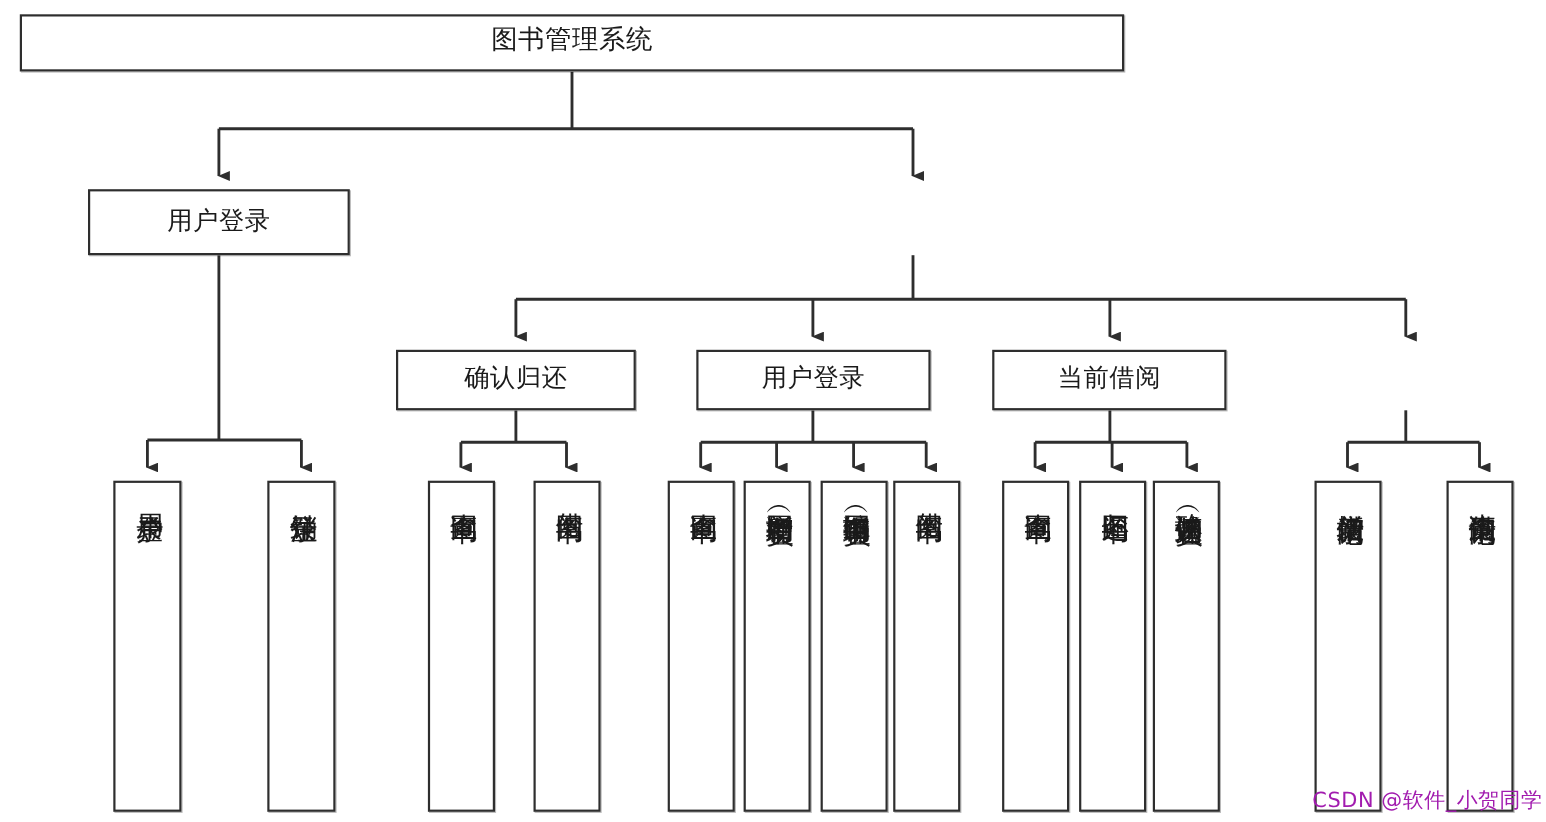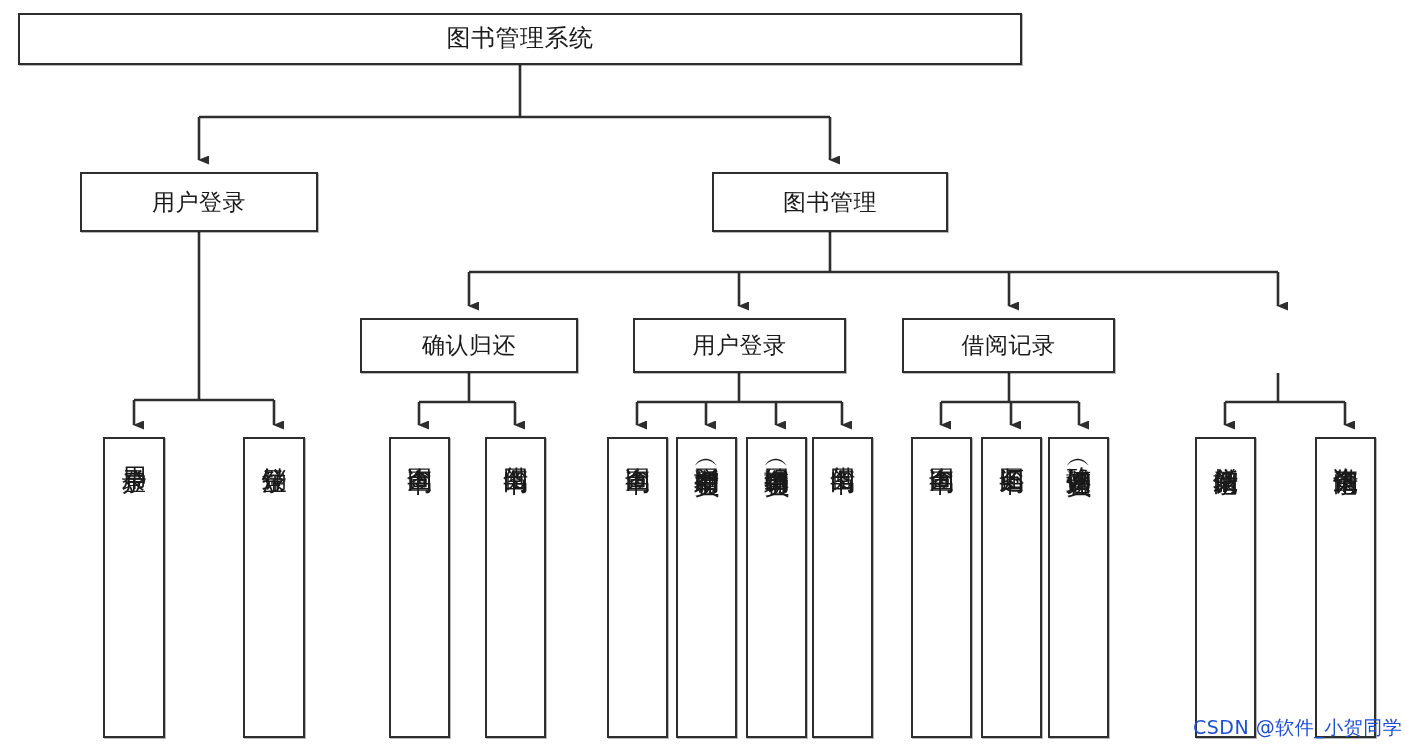--- a/index.html
+++ b/index.html
@@ -35,20 +35,21 @@
     align-items: center;
     justify-content: center;
     color: #1a1a1a;
     box-shadow: 1px 1px 0 rgba(0,0,0,0.28);
   }
   .node .node-label {
     display: block;
     text-align: right;
     line-height: 1.16;
     letter-spacing: 0.5px;
+    font-family: Liberation Mono, monospace;
   }
   
   .node.horiz .node-label {
     writing-mode: horizontal-tb;
     font-size: 23px;
   }
   .node.root .node-label { font-size: 24px; }
   
   .node.vert .node-label {
     writing-mode: vertical-rl;
@@ -58,21 +59,21 @@
     letter-spacing: 1px;
     max-height: 285px;
   }
   .node.vert {
     align-items: flex-start;
     justify-content: center;
     padding-top: 8px;
   }
   .watermark {
     position: absolute;
-    color: #1d4ed8;
+    color: #a21caf;
     font-size: 19px;
     white-space: nowrap;
     letter-spacing: 0.5px;
   }
 </style>
 </head>
 <body>
 
 <div id="diagram-root">
 
@@ -127,34 +128,31 @@
   </svg>
 
   <div class="node horiz root" style="left:18px; top:13px; width:1004px; height:52px;">
     <span class="node-label">图书管理系统</span>
   </div>
 
   <div class="node horiz" style="left:80px; top:172px; width:238px; height:60px;">
     <span class="node-label">用户登录</span>
   </div>
 
-  <div class="node horiz" style="left:712px; top:172px; width:236px; height:60px;">
-    <span class="node-label">图书管理</span>
-  </div>
 
   <div class="node horiz" style="left:360px; top:318px; width:218px; height:55px;">
     <span class="node-label">确认归还</span>
   </div>
 
   <div class="node horiz" style="left:633px; top:318px; width:213px; height:55px;">
     <span class="node-label">用户登录</span>
   </div>
 
   <div class="node horiz" style="left:902px; top:318px; width:213px; height:55px;">
-    <span class="node-label">借阅记录</span>
+    <span class="node-label">当前借阅</span>
   </div>
 
 
   <div class="node vert" style="left:103px; top:437px; width:62px; height:301px;">
     <span class="node-label">用户登录</span>
   </div>
 
   <div class="node vert" style="left:243px; top:437px; width:62px; height:301px;">
     <span class="node-label">注销登录</span>
   </div>

